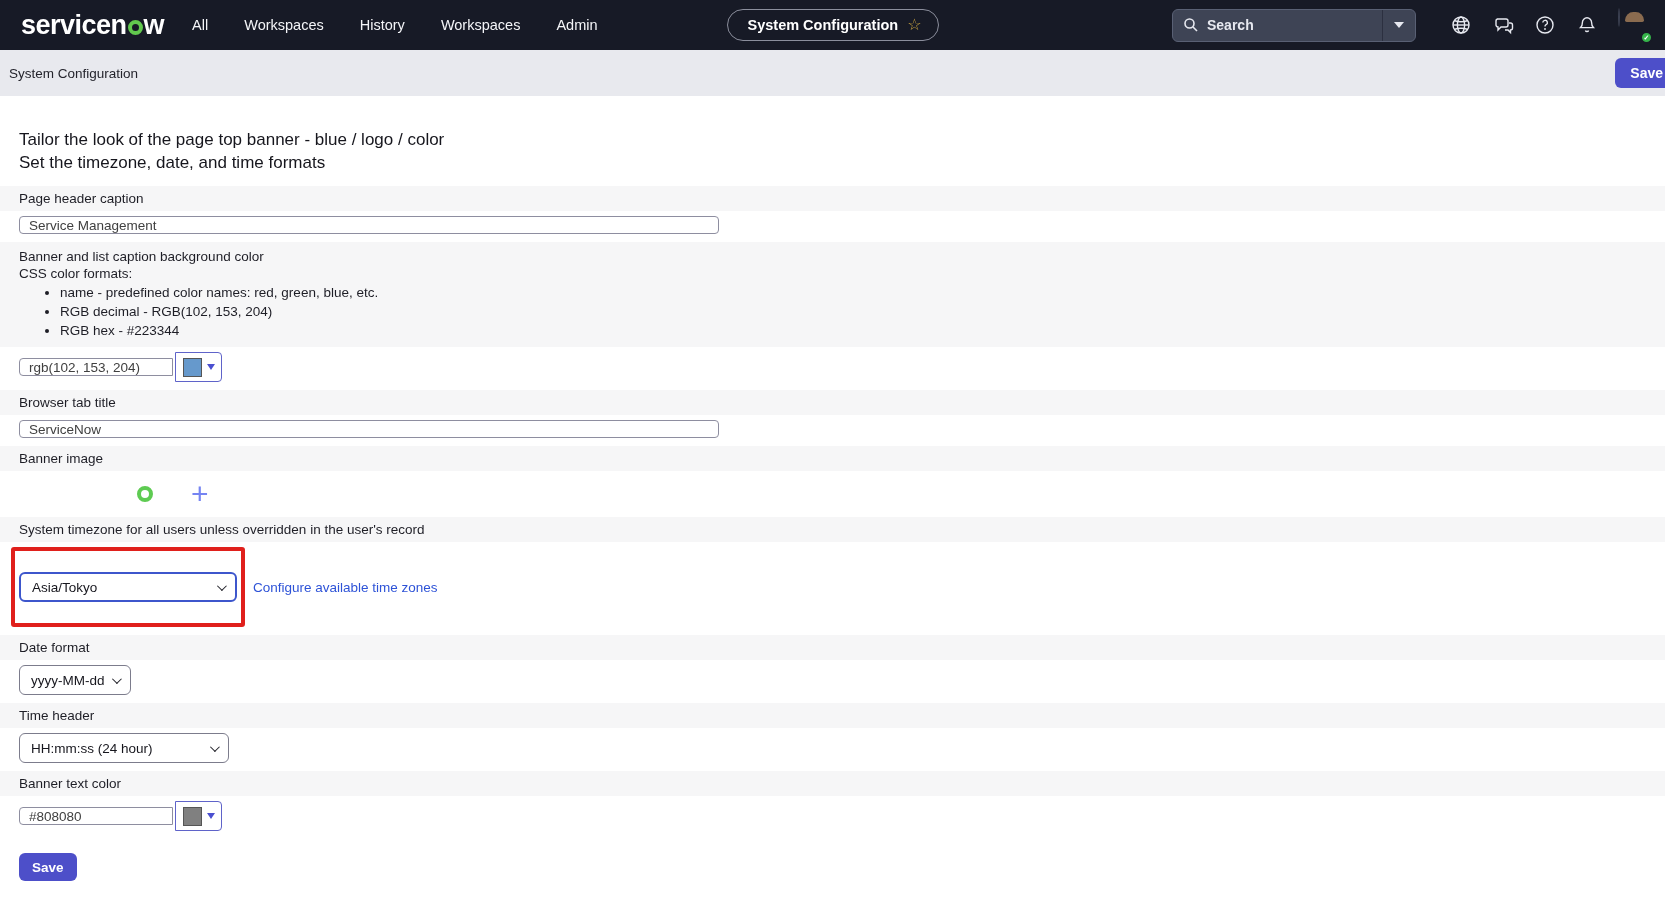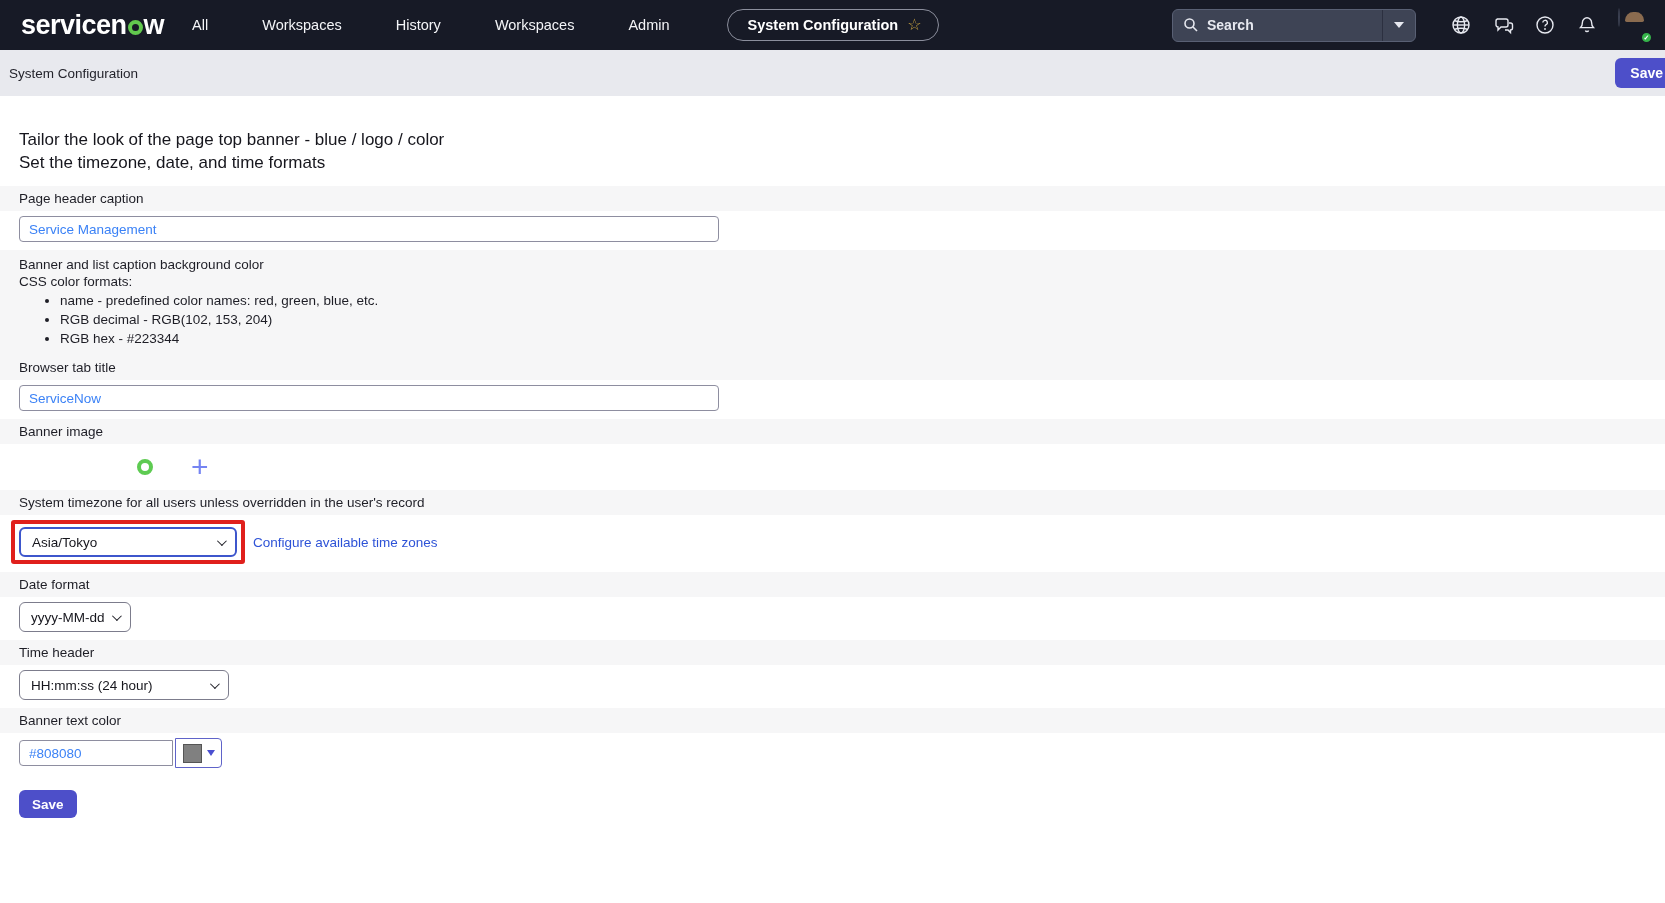--- a/index.html
+++ b/index.html
@@ -6,21 +6,21 @@
   html,body { width:1665px; height:903px; overflow:hidden; background:#fff;
     font-family:"Liberation Sans", sans-serif; }
 
   
   .topnav { position:relative; height:50px; background:#171a26; display:flex;
     align-items:center; padding:0 14px 0 21px; color:#f4f5f8; }
   .logo { font-size:27px; font-weight:bold; letter-spacing:-0.5px; color:#fff;
     display:flex; align-items:center; margin-right:28px; cursor:pointer; }
   .logo-o { display:inline-block; width:15px; height:15px; border-radius:50%;
     border:4.5px solid #62c94e; margin:4px 1px 0 1px; }
-  .navitems { display:flex; align-items:center; gap:54px; font-size:14.5px;text-align:center; }
+  .navitems { display:flex; align-items:center; gap:36px; font-size:14.5px;text-align:center; }
   .navitems span { cursor:pointer; }
   .pill { position:absolute; left:50%; top:9px; transform:translateX(-50%);
     height:32px; border:1px solid #8b8e9c; border-radius:16px; display:flex;
     align-items:center; gap:9px; padding:0 16px 0 20px; cursor:pointer; }
   .pill .pill-label { font-size:14.5px; font-weight:bold; color:#fff; }
   .pill .star { color:#c9a23f; font-size:16px; line-height:1; }
   .nav-right { margin-left:auto; display:flex; align-items:center; gap:4px; }
   .searchbox { width:244px; height:33px; background:#3e4455; border:1px solid #596074;
     border-radius:6px; display:flex; align-items:center; margin-right:22px; }
   .searchbox .mag { margin:0 8px 0 10px; display:flex; }
@@ -51,38 +51,38 @@
     border:none; border-radius:6px; cursor:pointer; }
 
   
   .content { background:#fff; }
   .intro { padding:32px 0 12px 19px; font-size:17px; color:#16161d; line-height:23px; }
   .band { background:#f6f6f7; padding:5px 0 5px 19px; font-size:13.5px; color:#1e1e26; }
   .band.multi { padding:6px 0 8px 19px; line-height:17px; }
   .band.multi ul { margin:2px 0 0 41px; }
   .band.multi li { margin-top:2px; }
   .row { background:#fff; padding:5px 0 8px 19px; display:flex; align-items:center; }
-  .tinput { height:26px; border:1px solid #8e8ea0; border-radius:4px; background:#fff;
-    font-size:13.5px; color:#3b82f6; padding:0 9px;
+  .tinput { height:18px; border:1px solid #8e8ea0; border-radius:4px; background:#fff;
+    font-size:13.5px; color:#404040; padding:0 9px;
     font-family:"Liberation Sans", sans-serif; }
   .tinput.wide { width:700px; }
   .tinput.narrow { width:154px; border-radius:4px 0 0 4px; }
   .swatchbox { width:47px; height:30px; border:1px solid #5f63c9; border-radius:0 4px 4px 0;
     margin-left:2px; display:flex; align-items:center; justify-content:center; gap:5px;
     background:#fff; cursor:pointer; }
   .swatch { width:19px; height:19px; border:1px solid #555; }
   .tri-down-indigo { width:0; height:0; border-left:4.5px solid transparent;
     border-right:4.5px solid transparent; border-top:6px solid #4b4fd0; }
   .fake-select { height:30px; background:#fff; border:1px solid #7c7c8c; border-radius:6px;
     display:flex; align-items:center; justify-content:space-between; padding:0 11px;
     font-size:13.5px; color:#16161d; cursor:pointer; }
   .chev { width:7px; height:7px; border-right:1.8px solid #22222a;
     border-bottom:1.8px solid #22222a; transform:rotate(45deg) translateY(-2px); }
   .redbox { display:inline-block; border:4px solid #e0201c; border-radius:3px;
-    padding:3px 4px; margin-left:-8px; background:#fff; }
+    padding:21px 4px; margin-left:-8px; background:#fff; }
   .redbox .fake-select { width:218px; border:2px solid #3d56cc; }
   .tz-link { font-size:13.5px; color:#2e53d7; margin-left:8px; cursor:pointer;
     text-decoration:none; }
   .glyph-row { background:#fff; height:46px; display:flex; align-items:center; }
   .sn-ring { width:16px; height:16px; border-radius:50%; border:4.5px solid #5ecb52;
     margin-left:137px; }
   .plus-icon { color:#7584f2; font-size:30px; font-weight:300; line-height:1;
     margin-left:38px; cursor:pointer; }
   .bottom-save { margin:14px 0 0 19px; height:28px; padding:0 13px; background:#4d4fc9;
     color:#fff; font-weight:bold; font-size:13.5px; border:none; border-radius:6px;
@@ -179,20 +179,27 @@
 
   <div class="band multi">
     <div>Banner and list caption background color</div>
     <div>CSS color formats:</div>
     <ul>
       <li>name - predefined color names: red, green, blue, etc.</li>
       <li>RGB decimal - RGB(102, 153, 204)</li>
       <li>RGB hex - #223344</li>
     </ul>
   </div>
+  <div class="row">
+    <input class="tinput narrow" value="rgb(102, 153, 204)" style="">
+    <span class="swatchbox">
+      <span class="swatch" style="background: rgb(102, 153, 204);"></span>
+      <span class="tri-down-indigo"></span>
+    </span>
+  </div>
 
   <div class="band">Browser tab title</div>
   <div class="row">
     <input class="tinput wide" value="ServiceNow" style="">
   </div>
 
   <div class="band">Banner image</div>
   <div class="glyph-row">
     <span class="sn-ring"></span>
     <span class="plus-icon">+</span>

